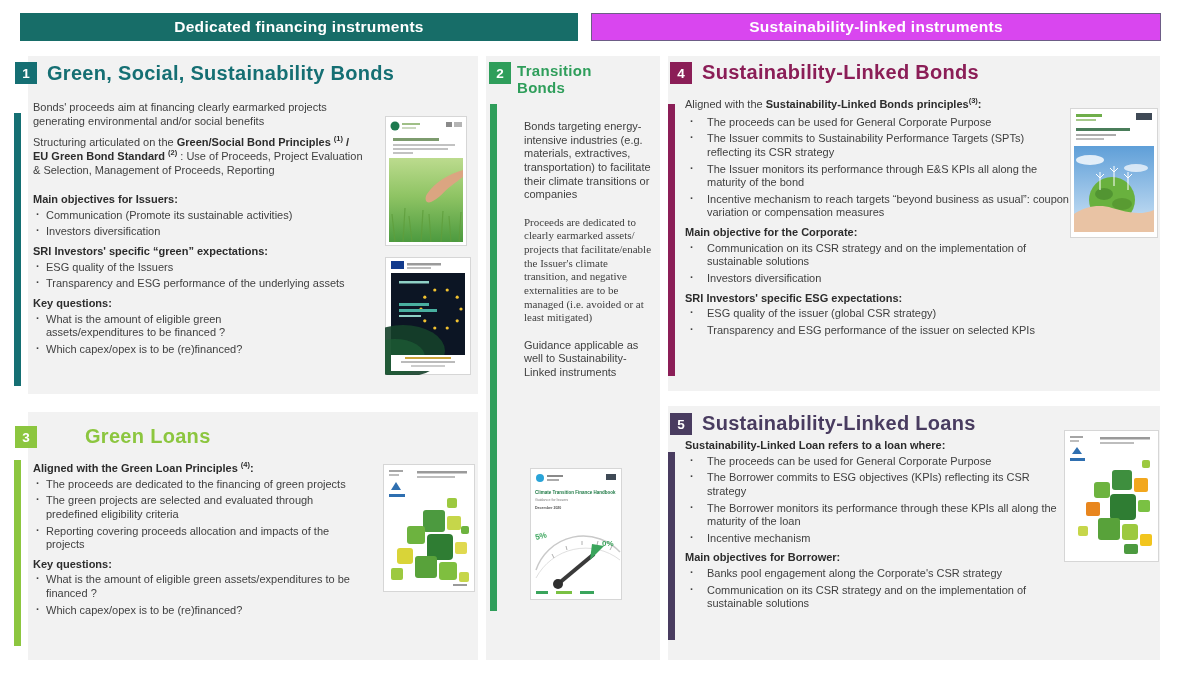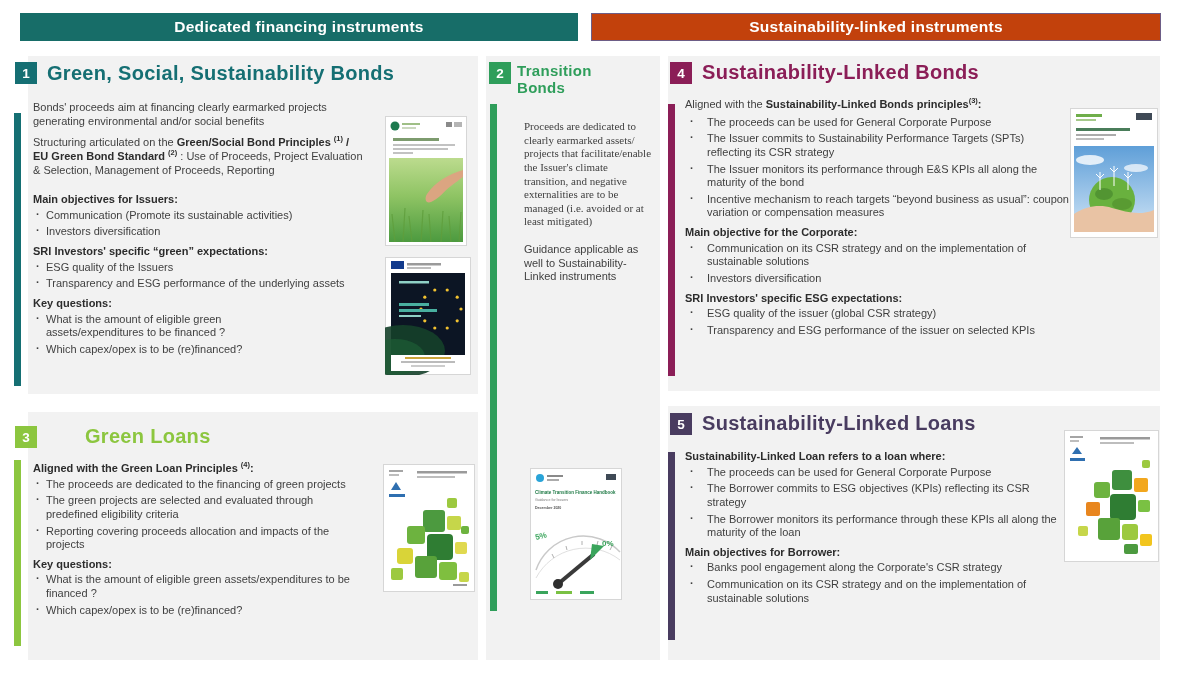--- a/index.html
+++ b/index.html
@@ -6,21 +6,21 @@
   body{
     width:1181px;height:673px;position:relative;background:#ffffff;
     font-family:"Liberation Sans", sans-serif;overflow:hidden;
     -webkit-font-smoothing:antialiased;
   }
   .hdr{
     position:absolute;top:13px;height:28px;display:flex;align-items:center;justify-content:center;
     color:#ffffff;font-weight:bold;font-size:15.5px;letter-spacing:.3px;box-sizing:border-box;
   }
   .hdr-left{left:20px;width:558px;background:#176d68;}
-  .hdr-right{left:591px;width:570px;background:#c2410c;border:1px solid #6d5d86;}
+  .hdr-right{left:591px;width:570px;background:#d946ef;border:1px solid #6d5d86;}
   .panel{position:absolute;background:#f2f2f2;}
   .badge{
     position:absolute;width:22px;height:22px;display:flex;align-items:center;justify-content:center;
     color:#fff;font-weight:bold;font-size:13.5px;
   }
   .stitle{position:absolute;font-weight:bold;font-size:20px;letter-spacing:.3px;line-height:1.12;}
   .vbar{position:absolute;width:7px;}
   .content{position:absolute;font-size:11px;color:#3f3f3f;line-height:1.24;}
   .para{margin:0 0 8px 0;}
   .para b, .subhead, sup.fn{color:#2c2c2c;}
@@ -166,20 +166,21 @@
     <rect x="70" y="120" width="14" height="2" fill="#9a9a9a"></rect>
   </svg>
 </div>
 
 <div class="panel" style="left:486px;top:56px;width:174px;height:604px;">
   <div class="badge acc2" style="left:3px;top:6px;">2</div>
   <div class="stitle txt2" style="left:31px;top:7px;width:100px;font-size:15px;">Transition Bonds</div>
   <div class="vbar acc2" style="left:4px;top:48px;height:507px;"></div>
 
   <div class="content" style="left:38px;top:64px;width:128px;">
+    <div class="para" style="margin-bottom:14px;">Bonds targeting energy-intensive industries (e.g. materials, extractives, transportation) to facilitate their climate transitions or companies</div>
     <div class="para" style="margin-bottom:14px;font-family:Liberation Serif, serif;">Proceeds are dedicated to clearly earmarked assets/ projects that facilitate/enable the Issuer's climate transition, and negative externalities are to be managed (i.e. avoided or at least mitigated)</div>
     <div class="para">Guidance applicable as well to Sustainability-Linked instruments</div>
   </div>
 
   <svg class="thumb" style="left:44px;top:412px;" width="92" height="132" viewBox="0 0 92 132">
     <rect x="0.5" y="0.5" width="91" height="131" fill="#ffffff" stroke="#d6d6d6"></rect>
     <circle cx="10" cy="10" r="4" fill="#2aa4d8"></circle>
     <rect x="17" y="7" width="16" height="2" fill="#8a8a8a"></rect>
     <rect x="17" y="11" width="12" height="2" fill="#ababab"></rect>
     <rect x="76" y="6" width="10" height="6" fill="#3f4a56"></rect>
@@ -263,25 +264,26 @@
     </g>
     <path d="M4 124 L4 106 C16 98 30 96 42 100 C56 104 70 108 84 102 L84 124 Z" fill="#e9c3a4"></path>
   </svg>
 </div>
 
 <div class="panel col-r" style="left:668px;top:406px;width:492px;height:254px;">
   <div class="badge acc5" style="left:2px;top:7px;">5</div>
   <div class="stitle txt5" style="left:34px;top:6px;">Sustainability-Linked Loans</div>
   <div class="vbar acc5" style="left:0px;top:46px;height:188px;"></div>
 
-  <div class="content" style="left:17px;top:44px;width:380px;">
+  <div class="content" style="left:17px;top:33px;width:380px;">
     <div class="subhead" style="margin-top:0;">Sustainability-Linked Loan refers to a loan where:</div>
     <div class="b-row">The proceeds can be used for General Corporate Purpose</div>
     <div class="b-row">The Borrower commits to ESG objectives (KPIs) reflecting its CSR strategy</div>
     <div class="b-row">The Borrower monitors its performance through these KPIs all  along the maturity of the loan</div>
+    <div class="b-row">Incentive mechanism</div>
     <div class="subhead">Main objectives for Borrower:</div>
     <div class="b-row">Banks pool engagement along the Corporate's CSR strategy</div>
     <div class="b-row">Communication on its CSR strategy and on the implementation of sustainable solutions</div>
   </div>
 
   <svg class="thumb" style="left:396px;top:24px;" width="95" height="132" viewBox="0 0 95 132">
     <rect x="0.5" y="0.5" width="94" height="131" fill="#ffffff" stroke="#d6d6d6"></rect>
     <rect x="6" y="6" width="13" height="2" fill="#a5a5a5"></rect>
     <rect x="6" y="10" width="9" height="2" fill="#bdbdbd"></rect>
     <path d="M8 24 l5 -7 l5 7 z" fill="#2f6fb0"></path>

